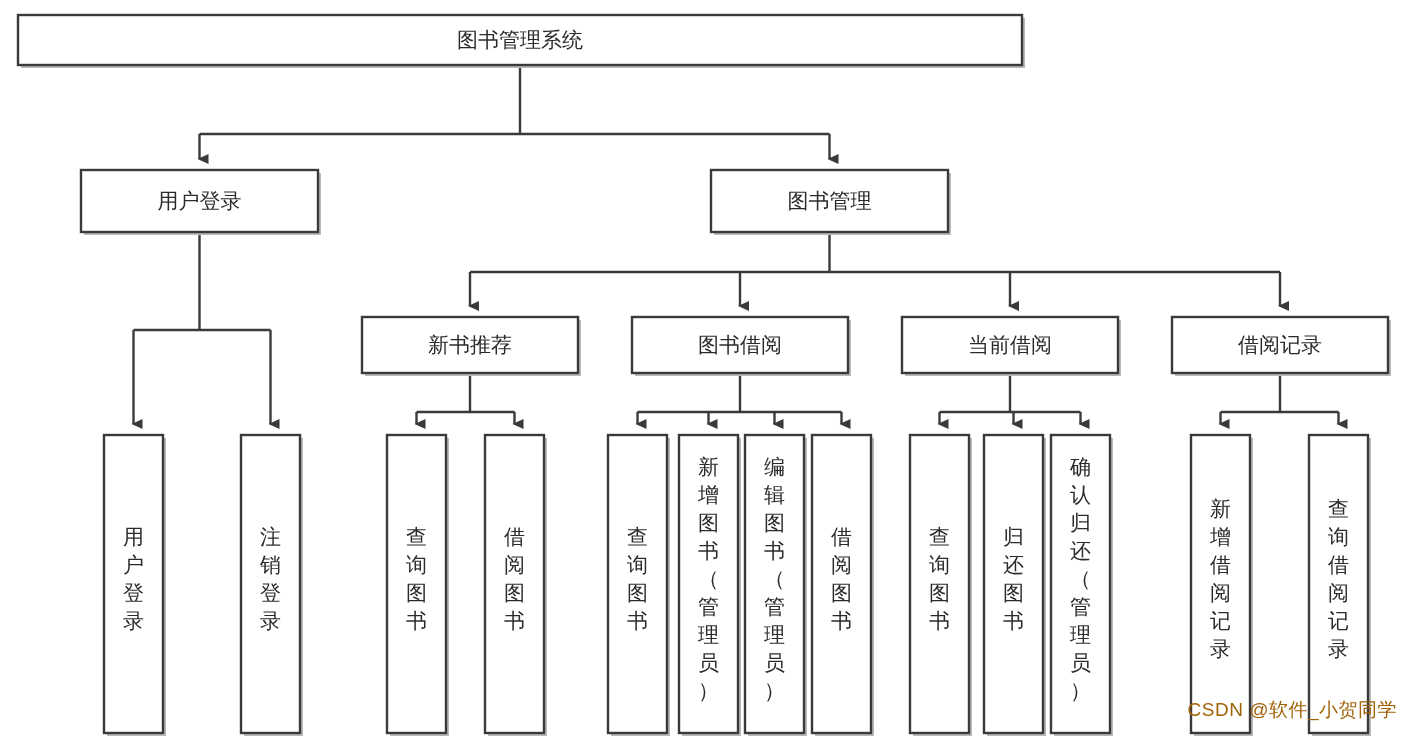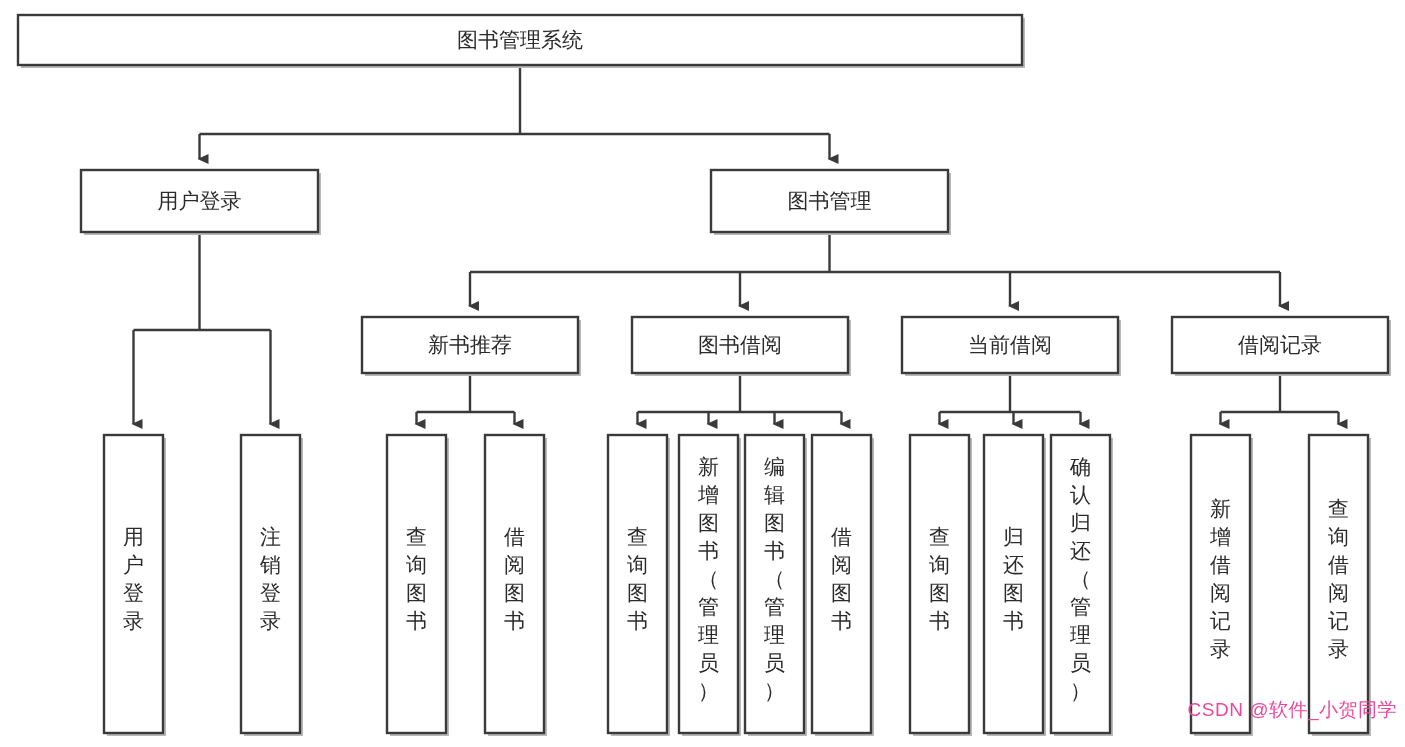--- a/index.html
+++ b/index.html
@@ -53,21 +53,21 @@
     font-family: "Liberation Sans", "DejaVu Sans", sans-serif;
     font-size: 21px;
     text-anchor: middle;
   }
   .watermark {
     position: absolute;
     right: 8px;
     bottom: 4px;
     font-family: "Liberation Sans", "DejaVu Sans", sans-serif;
     font-size: 19px;
-    color: #ec4899;
+    color: #a16207;
     letter-spacing: 0.5px;
     white-space: nowrap;
     user-select: none;
   }
 </style>
 </head>
 <body>
 
 <div id="diagram-root">
   <svg id="flowchart" viewBox="0 0 1405 747">

